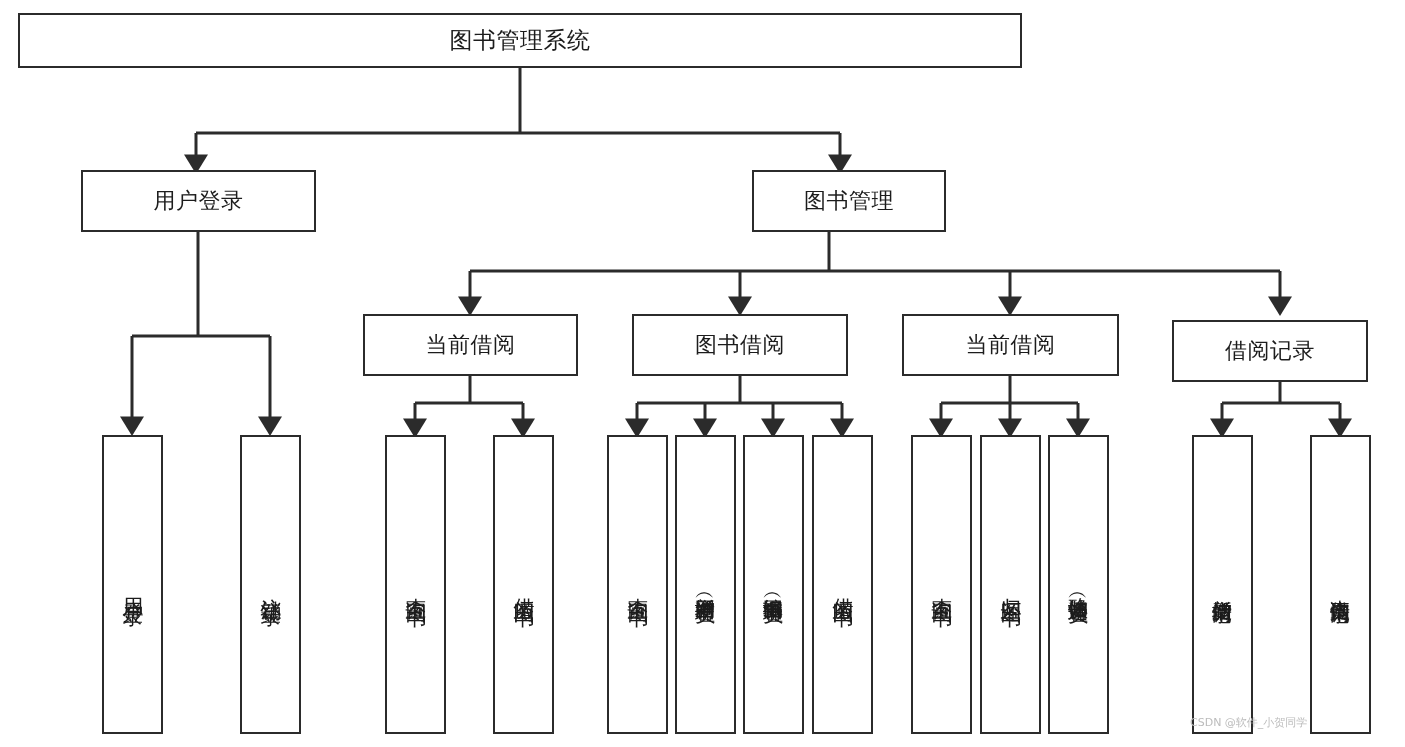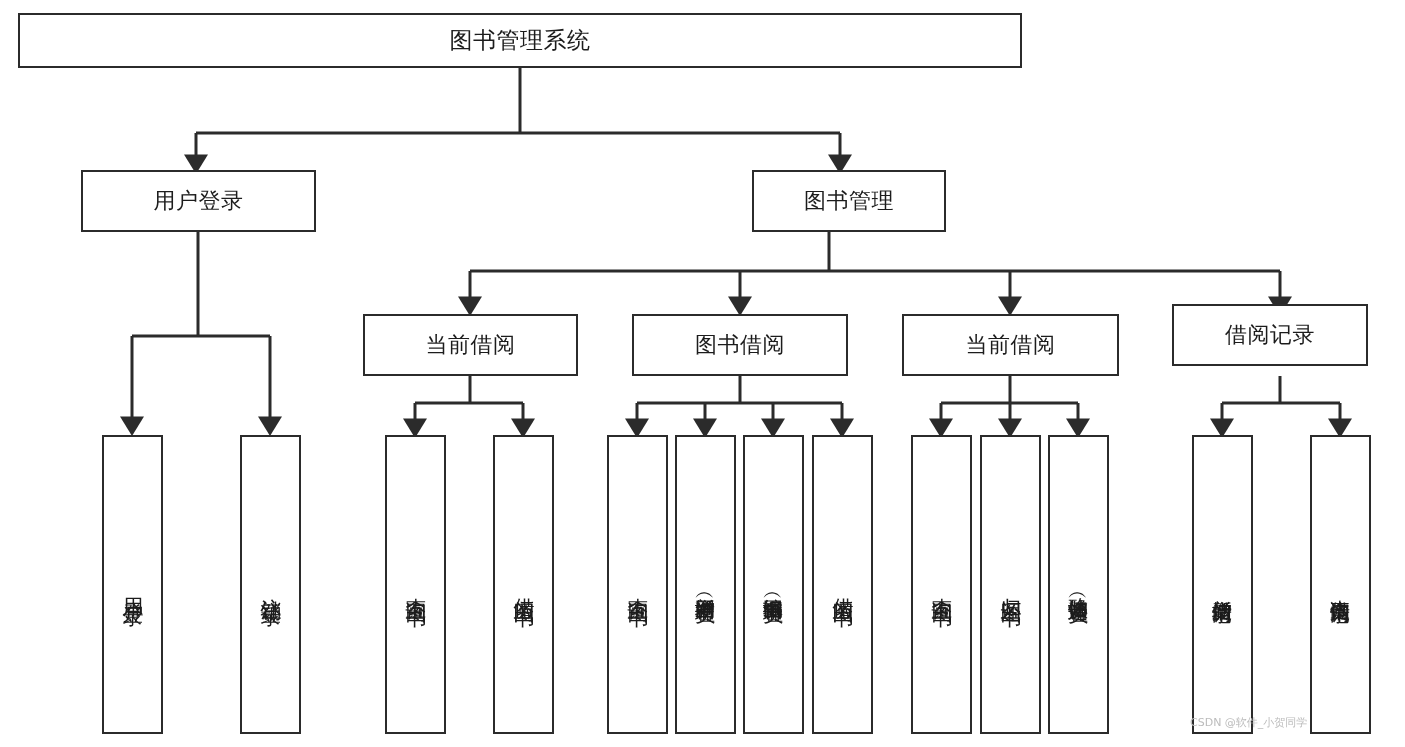--- a/index.html
+++ b/index.html
@@ -141,21 +141,21 @@
 
   <div class="node horiz" style="left:363px; top:314px; width:215px; height:62px;">
     <span class="node-label">当前借阅</span>
   </div>
   <div class="node horiz" style="left:632px; top:314px; width:216px; height:62px;">
     <span class="node-label">图书借阅</span>
   </div>
   <div class="node horiz" style="left:902px; top:314px; width:217px; height:62px;">
     <span class="node-label">当前借阅</span>
   </div>
-  <div class="node horiz" style="left:1172px; top:304px; width:196px; height:62px;">
+  <div class="node horiz" style="left:1172px; top:320px; width:196px; height:62px;">
     <span class="node-label">借阅记录</span>
   </div>
 
   <div class="node vert" style="left:102px; top:435px; width:61px; height:299px;">
     <span class="node-label">用户登录</span>
   </div>
   <div class="node vert" style="left:240px; top:435px; width:61px; height:299px;">
     <span class="node-label">注销登录</span>
   </div>
 

